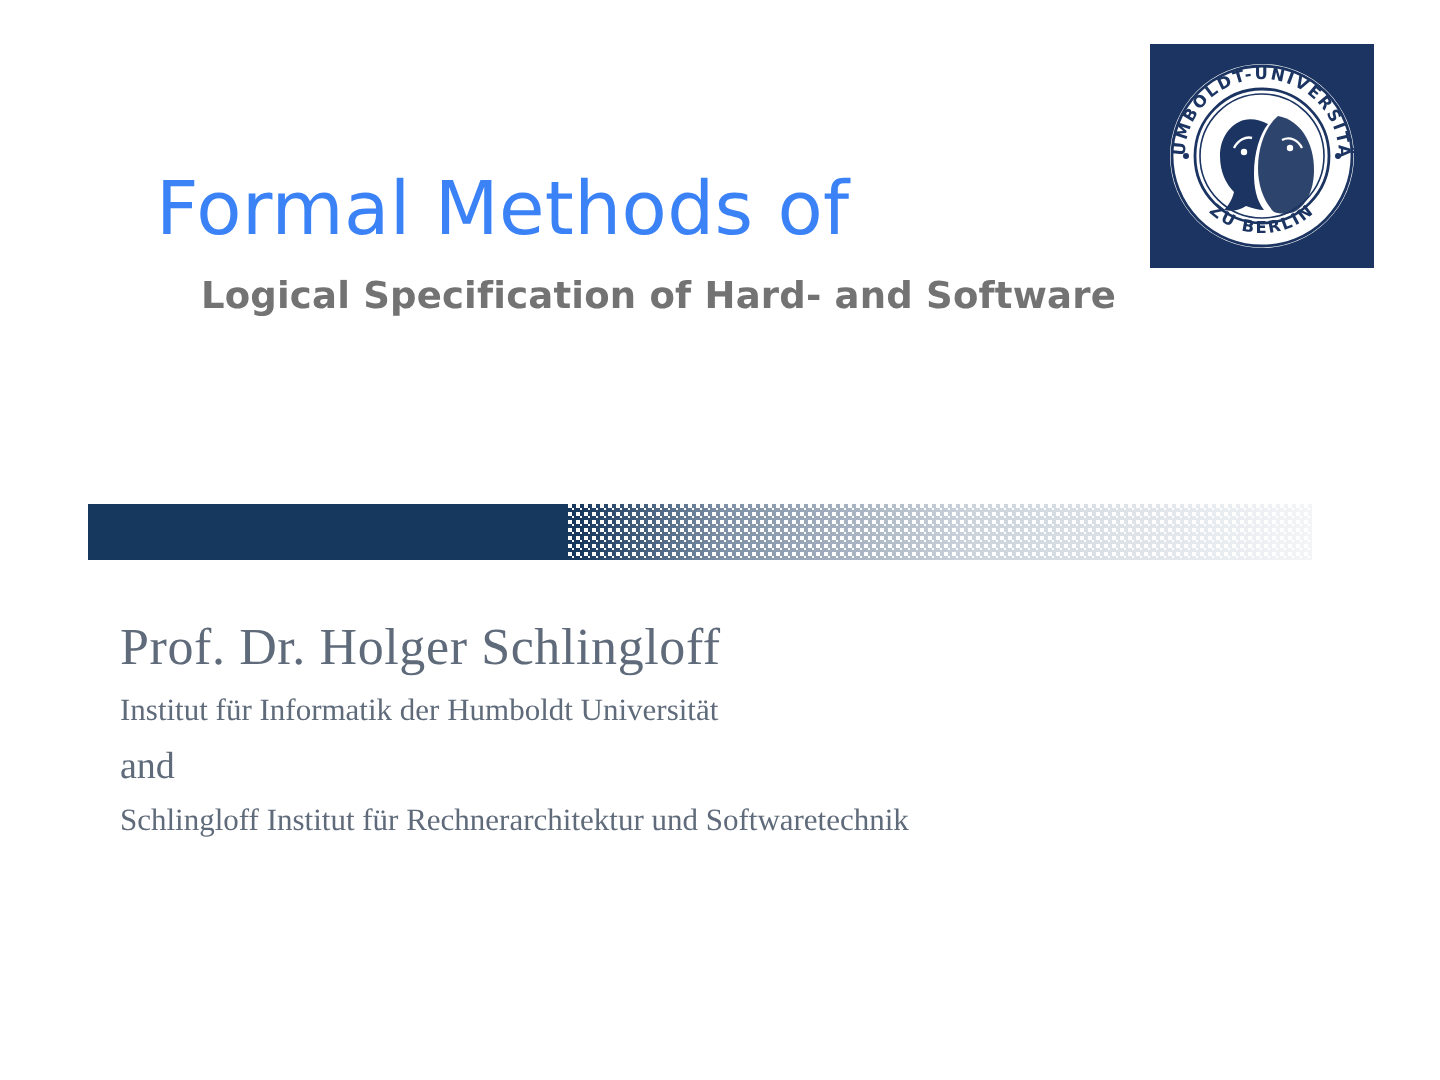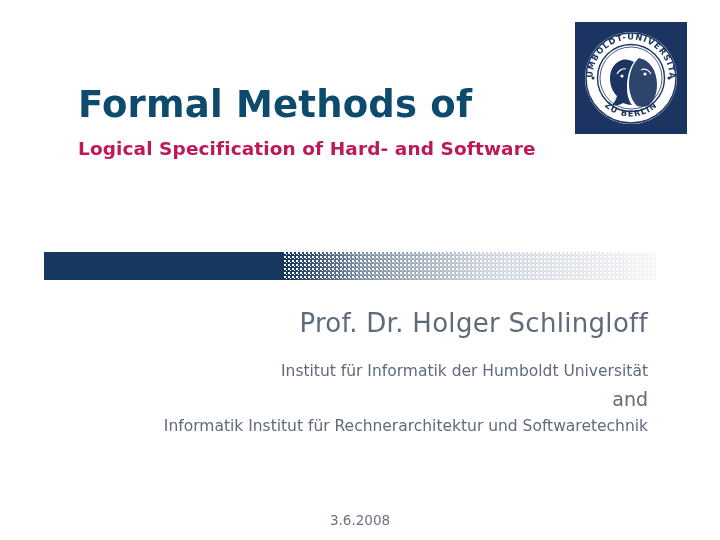--- a/index.html
+++ b/index.html
@@ -34,64 +34,66 @@
 
   
   .title-block {
     position: absolute;
     left: 78px;
     top: 80px;
     width: 480px;
   }
   .title-line {
     font-size: 37px;
-    color: #0c4a6e;
+    color: #3b82f6;
     line-height: 1.33;
-    font-weight: bold;
+    font-weight: normal;
     letter-spacing: 0.2px;
     white-space: nowrap;
   }
   .subtitle {
     margin-top: 9px;
     font-size: 18.5px;
-    color: #be185d;
+    color: #737373;
     font-weight: bold;
     letter-spacing: 0.1px;
     white-space: nowrap;
+    text-align: right;
   }
 
   
   .band {
     position: absolute;
     left: 44px;
     top: 252px;
     width: 612px;
     height: 28px;
   }
   .band svg { display: block; }
 
   
   .authors {
     position: absolute;
-    left: 48px;
+    left: 60px;
     top: 306px;
     width: 600px;
-    text-align: right;
+    text-align: left;
+    font-family: Liberation Serif, serif;
   }
   .author-name {
     font-size: 26px;
     color: #5f6b7a;
     line-height: 1.35;
     letter-spacing: 0.3px;
   }
   .affil {
     font-size: 15.5px;
     color: #5f6b7a;
     line-height: 1.6;
-    margin-top: 18px;
+    margin-top: 3px;
   }
   .and {
     font-size: 19px;
     color: #5f6b7a;
     line-height: 1.6;
   }
   .affil2 {
     font-size: 15.5px;
     color: #5f6b7a;
     line-height: 1.6;
@@ -172,18 +174,17 @@
         </mask>
       </defs>
       <rect x="0" y="0" width="612" height="28" fill="url(#fade)" mask="url(#speckmask)"></rect>
     </svg>
   </div>
 
   <div class="authors">
     <div class="author-name">Prof. Dr. Holger Schlingloff</div>
     <div class="affil">Institut für Informatik der Humboldt Universität</div>
     <div class="and">and</div>
-    <div class="affil2">Informatik Institut für Rechnerarchitektur und Softwaretechnik</div>
+    <div class="affil2">Schlingloff Institut für Rechnerarchitektur und Softwaretechnik</div>
   </div>
 
-  <div class="date">3.6.2008</div>
 
 </div>
 
 </body></html>

